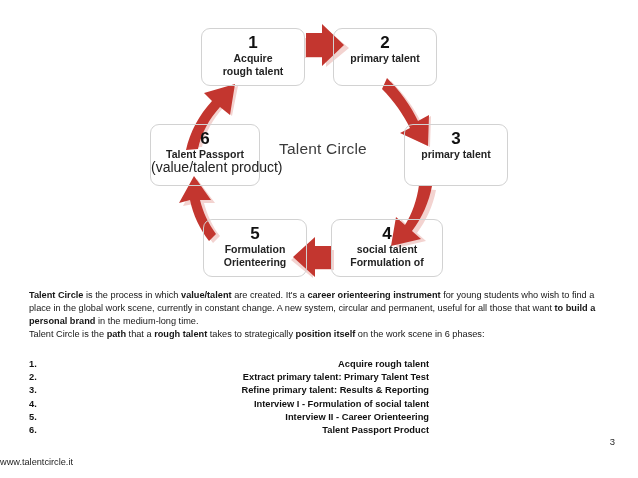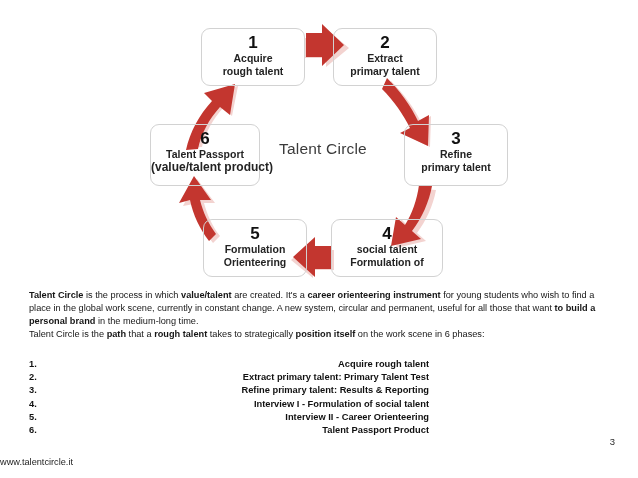--- a/index.html
+++ b/index.html
@@ -50,22 +50,22 @@
     letter-spacing: 0px;
   }
   .node .lbl {
     font-size: 10.5px;
     font-weight: bold;
     color: #232323;
     line-height: 13px;
     white-space: nowrap;
   }
   .node .sub {
-    font-size: 12px;
-    font-weight: bold;
+    font-size: 14px;
+    font-weight: normal;
     color: #232323;
     line-height: 12px;
     white-space: nowrap;
   }
 
   
   #node-1 { left: 201px; top: 28px;  width: 104px; height: 58px; }
   #node-2 { left: 333px; top: 28px;  width: 104px; height: 58px; }
   #node-3 { left: 404px; top: 124px; width: 104px; height: 62px; }
   #node-4 { left: 331px; top: 219px; width: 112px; height: 58px; }
@@ -172,27 +172,25 @@
   </svg>
 
   <div class="node" id="node-1">
     <div class="num">1</div>
     <div class="lbl">Acquire</div>
     <div class="lbl">rough talent</div>
   </div>
 
   <div class="node" id="node-2">
     <div class="num">2</div>
-    <div class="lbl">Extract</div>
     <div class="lbl">primary talent</div>
   </div>
 
   <div class="node" id="node-3">
     <div class="num">3</div>
-    <div class="lbl">Refine</div>
     <div class="lbl">primary talent</div>
   </div>
 
   <div class="node" id="node-4">
     <div class="num">4</div>
     <div class="lbl">social talent</div>
     <div class="lbl">Formulation of</div>
   </div>
 
   <div class="node" id="node-5">

